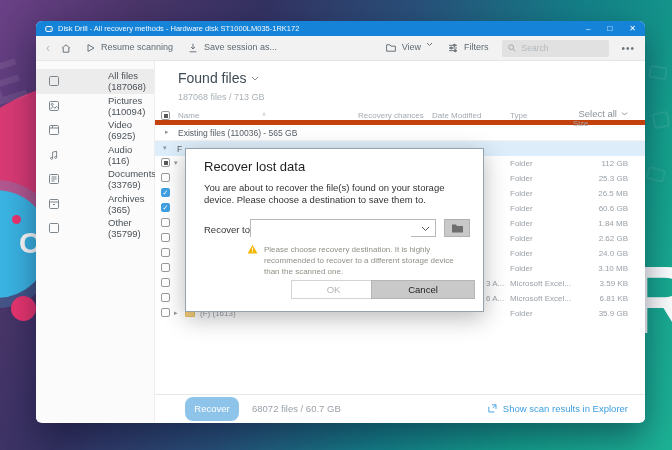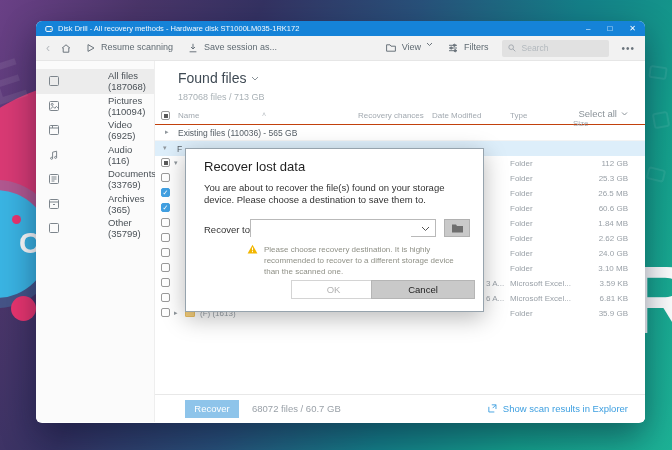--- a/index.html
+++ b/index.html
@@ -53,21 +53,21 @@
   .side-item.selected { background:#ececec; }
   .side-item .icon { width:12px; height:12px; margin-right:8px; display:inline-flex; }
 
   .main { flex:1; position:relative; background:#fff; }
   .main-header { position:relative; height:47px; }
   .ff-title { position:absolute; left:23px; top:9px; font-size:14px; color:#3f4a54; display:flex; align-items:center; gap:5px; }
   .ff-sub { position:absolute; left:23px; top:31px; font-size:9px; color:#a9b1b6; }
   .sel-count { position:absolute; right:17px; top:7px; font-size:14px; color:#54aadf; }
   .sel-all { position:absolute; right:17px; top:31px; font-size:9.5px; color:#8a9298; display:flex; align-items:center; gap:4px;margin-top:16px; }
 
-  .table-header { position:relative; height:17px; border-bottom:1px solid #c2410c; font-size:8px; color:#a2a9b0; }
+  .table-header { position:relative; height:17px; border-bottom:5px solid #c2410c; font-size:8px; color:#a2a9b0; }
   .table-header span, .rowcell { position:absolute; top:3px; white-space:nowrap; }
   .h-name{left:23px;} .h-sort{left:107px; top:0px; color:#b5bbc0; font-size:7px;} .h-rec{left:203px;}
   .h-date{left:277px;} .h-type{left:355px;} .h-size{left:418px;margin-top:8px;}
 
   .row-existing { position:relative; height:16px; border-bottom:1px solid #f3f3f3; font-size:8.5px; color:#555e66; }
   .row-section { position:relative; height:15px; background:#ddeefa; font-size:8.5px; color:#555e66; }
   .row { position:relative; height:15px; font-size:8px; color:#9aa1a8; }
 
   .cb { position:absolute; left:6px; top:2px; width:9px; height:9px; border:1px solid #9a9a9a;
     border-radius:2px; background:#fff; }
@@ -79,22 +79,22 @@
   .rdate { left:331px; }
   .rtype { left:355px; }
   .rsize { position:absolute; right:17px; top:3px; text-align:right; }
   .folder-ic { position:absolute; left:30px; top:4px; width:10px; height:7px; background:#f5cf7d;
     border-radius:1px; border:1px solid #e8bd62; }
   .folder-ic::before { content:""; position:absolute; left:-1px; top:-3px; width:4px; height:2px;
     background:#f5cf7d; border:1px solid #e8bd62; border-bottom:none; border-radius:1px 1px 0 0; }
 
   .bottombar { position:absolute; left:0; right:0; bottom:0; height:28px; background:#fff;
     border-top:1px solid #e8e8e8; display:flex; align-items:center; }
-  .recover-btn { margin-left:30px; width:54px; height:18px; background:#8ec4ea; color:#fff; font-size:9.5px;
-    border:none; border-radius:0; font-family:"Liberation Sans",sans-serif; }
+  .recover-btn { margin-left:30px; width:54px; height:24px; background:#8ec4ea; color:#fff; font-size:9.5px;
+    border:none; border-radius:8px; font-family:"Liberation Sans",sans-serif; }
   .stats { margin-left:13px; font-size:9.5px; color:#9aa1a8; }
   .explorer-link { margin-left:auto; margin-right:17px; color:#3d9fe0; font-size:9.5px; display:flex; align-items:center; gap:5px; }
 
   
   .modal { position:absolute; left:149px; top:127px; width:299px; height:164px; background:#fff;
     border:1px solid #96a3ad; box-shadow:0 6px 22px rgba(0,0,0,.28); z-index:6; }
   .modal-title { position:absolute; left:18px; top:10px; font-size:13px; color:#1f1f1f; }
   .modal-body { position:absolute; left:18px; top:33px; width:266px; font-size:9.5px; color:#333; line-height:1.3; }
   .recover-label { position:absolute; left:18px; top:75px; font-size:9.5px; color:#333; }
   .dest-combo { position:absolute; left:64px; top:70px; width:186px; height:18px; border:1px solid #b9b9b9; background:#fff; }

